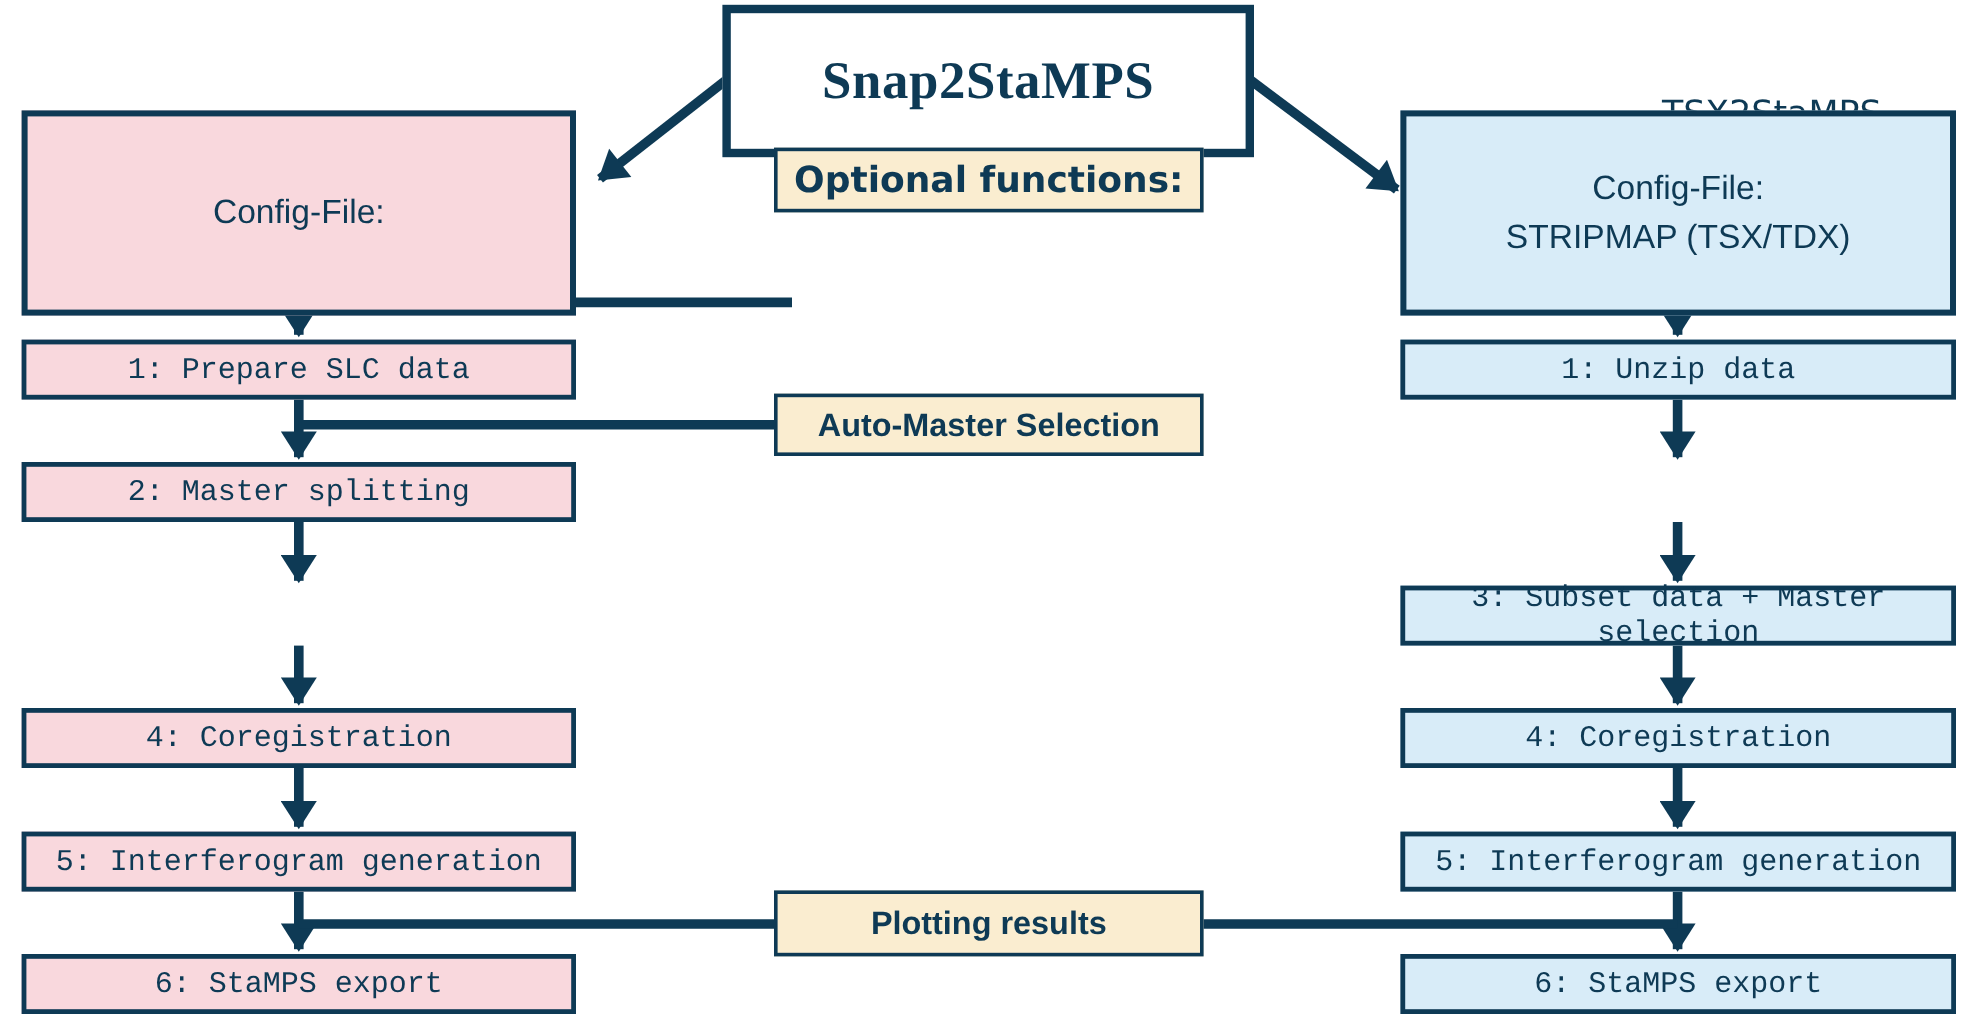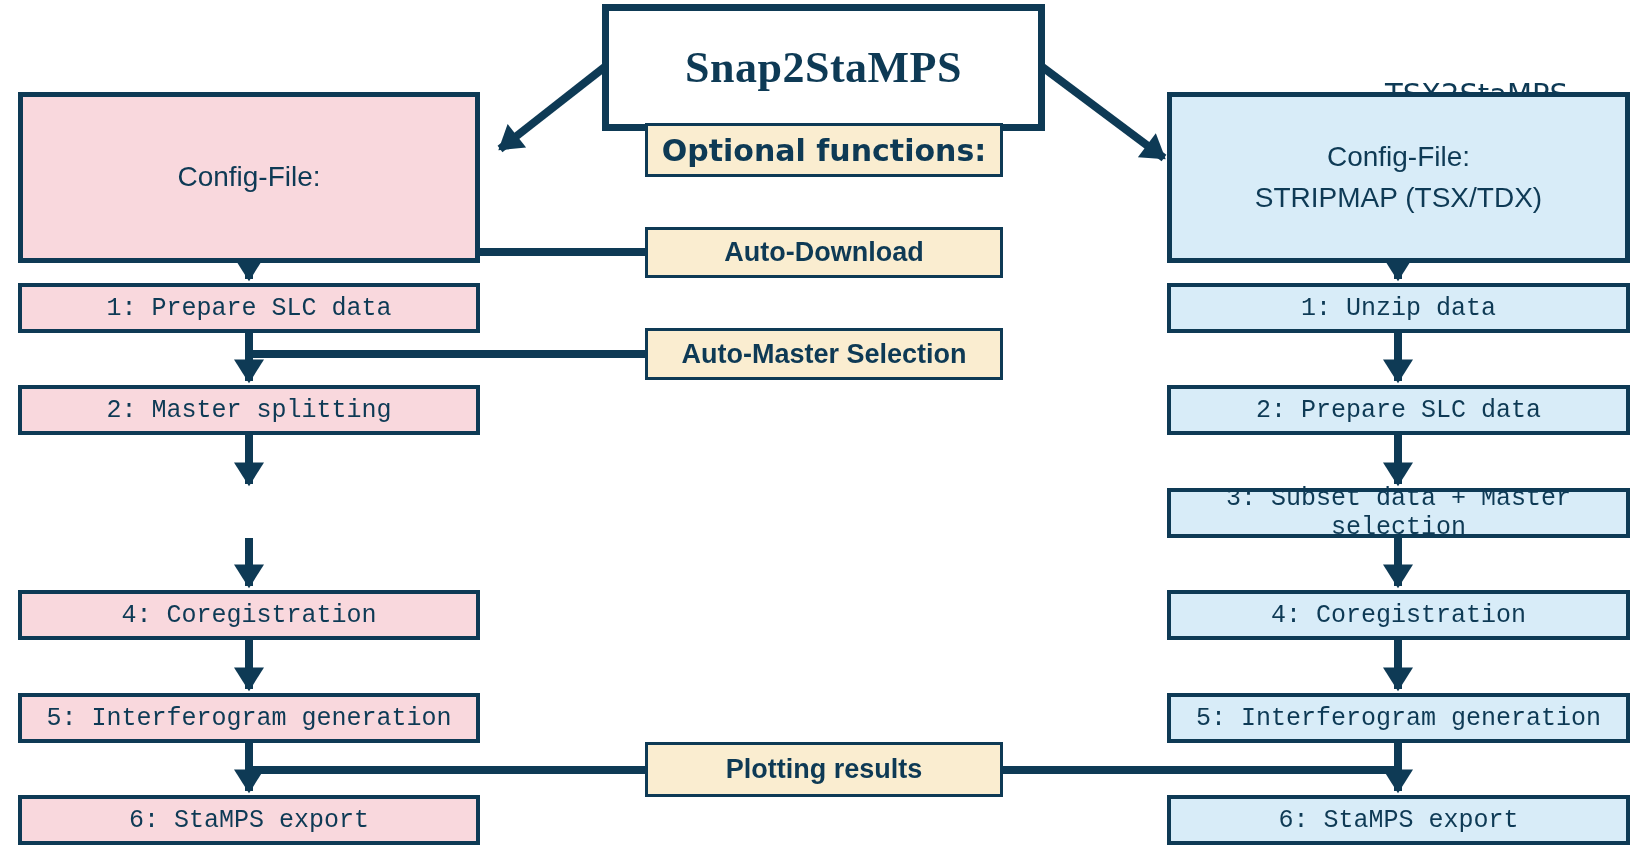--- a/index.html
+++ b/index.html
@@ -105,24 +105,22 @@
   <div class="box pink step step-l" style="top:693px">5: Interferogram generation</div>
   <div class="box pink step step-l" style="top:795px">6: StaMPS export</div>
 
   <div class="box blue config config-r">
     <span>
       <span>Config-File:</span><br>
       <span>STRIPMAP (TSX/TDX)</span>
     </span>
   </div>
   <div class="box blue step step-r" style="top:283px">1: Unzip data</div>
-  <div class="box blue step step-r" style="top:385px">2: Prepare SLC data</div>
   <div class="box blue step step-r" style="top:488px">3: Subset data + Master selection</div>
   <div class="box blue step step-r" style="top:590px">4: Coregistration</div>
   <div class="box blue step step-r" style="top:693px">5: Interferogram generation</div>
   <div class="box blue step step-r" style="top:795px">6: StaMPS export</div>
 
   <div class="box cream mid opt-header">Optional functions:</div>
-  <div class="box cream mid opt-item" style="top:227px;height:51px">Auto-Download</div>
   <div class="box cream mid opt-item" style="top:328px;height:52px">Auto-Master Selection</div>
   <div class="box cream mid opt-item" style="top:742px;height:55px">Plotting results</div>
 
 </div>
 
 </body></html>

